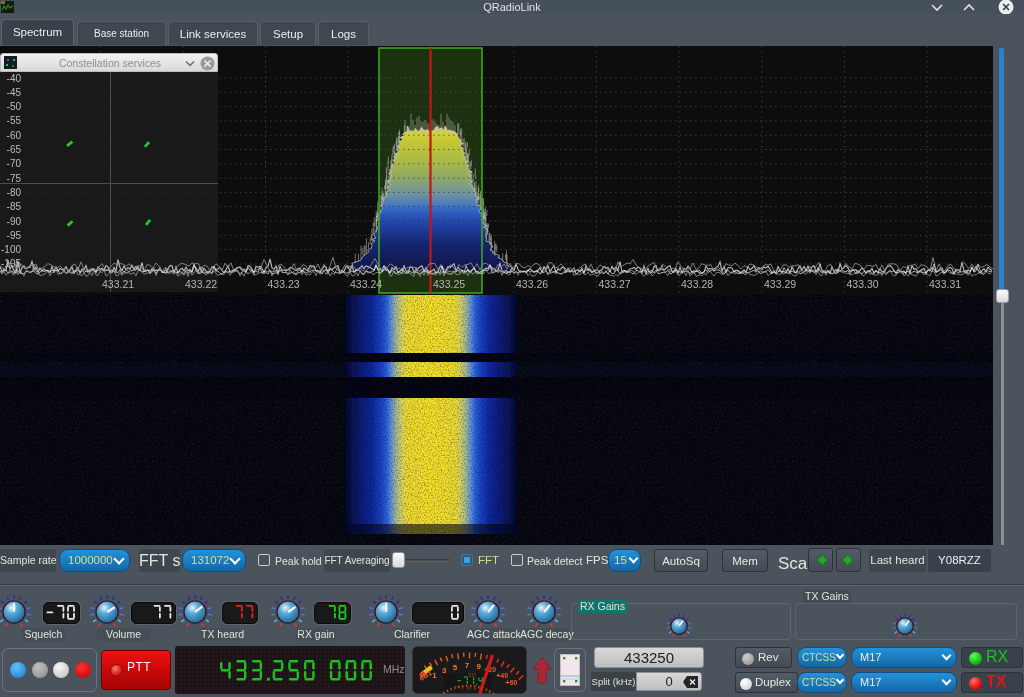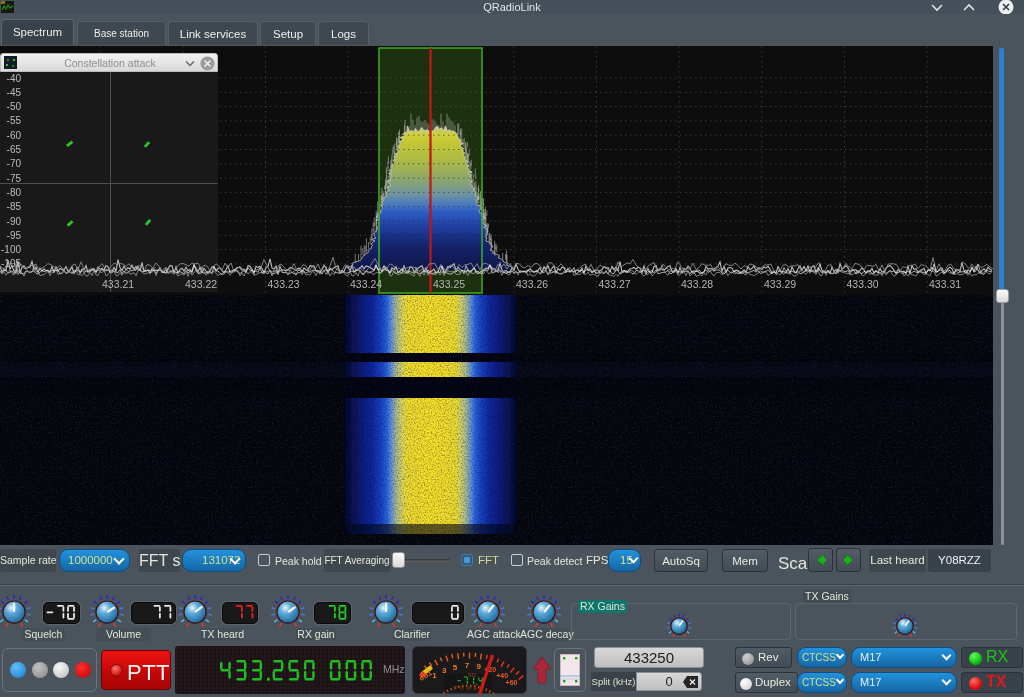--- a/index.html
+++ b/index.html
@@ -98,21 +98,21 @@
   </svg>
 <div class="abs" style="left:0;top:53px;width:218px;height:239px">
 <div class="abs" style="left:0;top:0;width:218px;height:19px;background:linear-gradient(#f2f2f2,#d9d9d9);border-radius:3px 3px 0 0;border:1px solid #bcbcbc">
 <svg class="abs" style="left:3px;top:2px" width="13" height="13">
         <rect width="13" height="13" fill="#141c2a"></rect>
         <rect x="2" y="8" width="2" height="2" fill="#28c828"></rect>
         <rect x="9" y="3" width="2" height="2" fill="#28c828"></rect>
         <rect x="3" y="3" width="2" height="2" fill="#1a8a1a"></rect>
         <rect x="8" y="9" width="2" height="2" fill="#1a8a1a"></rect>
       </svg>
-<div class="abs" style="left:0;top:0;width:218px;text-align:center;font-size:10.5px;line-height:18px;color:#8f8f8f">Constellation attack</div>
+<div class="abs" style="left:0;top:0;width:218px;text-align:center;font-size:10.5px;line-height:18px;color:#8f8f8f">Constellation services</div>
 <svg class="abs" style="left:183px;top:6px" width="12" height="8">
         <path d="M2 1.5 L6 5.5 L10 1.5" stroke="#6a6a6a" stroke-width="1.5" fill="none"></path>
       </svg>
 <svg class="abs" style="left:199px;top:2px" width="15" height="15">
         <circle cx="7.5" cy="7.5" r="7" fill="#9b9b9b"></circle>
         <path d="M4.5 4.5 L10.5 10.5 M10.5 4.5 L4.5 10.5" stroke="#f0f0f0" stroke-width="1.6"></path>
       </svg>
 </div>
 <div class="abs" style="left:0;top:19px;width:218px;height:220px;background:rgba(28,28,28,0.84)">
 <div class="abs" style="left:110px;top:0;width:1px;height:220px;background:#4e4e4e"></div>
@@ -214,34 +214,34 @@
     </g>
   </svg>
 <div class="abs" style="left:999px;top:48px;width:5px;height:242px;background:#2d7fd0;border-radius:2px"></div>
 <div class="abs" style="left:1000.5px;top:302px;width:3px;height:243px;background:#8a9096;border-radius:1px"></div>
 <div class="abs" style="left:996px;top:289px;width:13px;height:14px;background:linear-gradient(#fdfdfd,#d8d8d8);border:1px solid #9aa0a6;border-radius:3px"></div>
 
 <div class="abs" style="left:0;top:545px;width:812px;height:39px;background:#4b545c">
     <div class="lbox abs" style="left:0px;top:4px;width:56px;height:23px;font-size:10.5px;line-height:23px">Sample rate</div>
     <div class="blue abs" style="left:59px;top:4px;width:71px;height:23px;font-size:11.5px;line-height:21px;padding-left:8px">1000000<span class="chev"></span></div>
     <div class="lbox abs" style="left:139px;top:4px;width:41px;height:23px;font-size:16px;line-height:23px">FFT size</div>
-    <div class="blue abs" style="left:182px;top:4px;width:64px;height:23px;font-size:11.5px;line-height:21px;padding-left:19px">131072<span class="chev"></span></div>
+    <div class="blue abs" style="left:182px;top:4px;width:64px;height:23px;font-size:11.5px;line-height:21px;padding-left:8px">131072<span class="chev"></span></div>
     <div class="abs" style="left:258px;top:9px;width:12px;height:12px;border:1.4px solid #c8cdd2;border-radius:2px;background:#4b545c"></div>
     <div class="abs" style="left:275px;top:10px;font-size:10.5px;color:#e4e6da;white-space:nowrap">Peak hold</div>
     <div class="lbox abs" style="left:324px;top:4px;width:66px;height:23px;font-size:10px;line-height:23px">FFT Averaging</div>
     <div class="abs" style="left:394px;top:14px;width:56px;height:3px;background:linear-gradient(#303030,#6a6a6a);border-radius:2px"></div>
     <div class="abs" style="left:392px;top:7px;width:13px;height:16px;background:linear-gradient(#fcfcfc,#dadada);border:1px solid #909090;border-radius:3px"></div>
     <div class="abs" style="left:461px;top:9px;width:12px;height:12px;border:1.4px solid #2380c8;border-radius:2px;background:#4b545c">
       <div class="abs" style="left:1.5px;top:1.5px;width:6px;height:6px;background:#35a0e8;border-radius:1px"></div>
     </div>
     <div class="abs" style="left:478px;top:9px;font-size:11.5px;color:#d8d890">FFT</div>
     <div class="abs" style="left:511px;top:9px;width:12px;height:12px;border:1.4px solid #c8cdd2;border-radius:2px;background:#4b545c"></div>
     <div class="abs" style="left:527px;top:10px;font-size:10.5px;color:#e4e6da;white-space:nowrap">Peak detect</div>
     <div class="abs" style="left:586px;top:9px;font-size:11.5px;color:#e4e6da">FPS</div>
-    <div class="blue abs" style="left:608px;top:4px;width:33px;height:23px;font-size:11.5px;line-height:21px;padding-left:11px">15<span class="chev" style="right:3px;width:7px;height:7px"></span></div>
+    <div class="blue abs" style="left:608px;top:4px;width:33px;height:23px;font-size:11.5px;line-height:21px;padding-left:5px">15<span class="chev" style="right:3px;width:7px;height:7px"></span></div>
     <div class="btn abs" style="left:654px;top:4px;width:54px;height:23px;font-size:11.5px;line-height:22px">AutoSq</div>
     <div class="btn abs" style="left:722px;top:4px;width:46px;height:23px;font-size:11.5px;line-height:22px">Mem</div>
     <div class="abs" style="left:778px;top:9px;font-size:17px;color:#e4e6da">Scan</div>
     <div class="btn abs" style="left:808px;top:3px;width:25px;height:24px"><svg width="23" height="22">
         <path d="M15 5 L8 11 L15 17 Z" fill="#1fae1f" stroke="#0c7a0c" stroke-width="0.8"></path>
         <rect x="14" y="9" width="3" height="4" fill="#1fae1f"></rect>
       </svg></div>
     <div class="btn abs" style="left:836px;top:3px;width:25px;height:24px"><svg width="23" height="22">
         <path d="M9 5 L16 11 L9 17 Z" fill="#1fae1f" stroke="#0c7a0c" stroke-width="0.8"></path>
         <rect x="7" y="9" width="3" height="4" fill="#1fae1f"></rect>
@@ -489,21 +489,21 @@
   </div>
 <div class="abs" style="left:0;top:646px;width:1024px;height:51px;background:#4b545c">
     <div class="abs" style="left:2px;top:2px;width:95px;height:44px;border:1px solid #6a747c;border-radius:6px">
       <div class="abs" style="left:7.0px;top:13px;width:16px;height:16px;border-radius:50%;background:radial-gradient(circle at 38% 32%, #60c0ff, #1a78c8);filter:blur(0.7px)"></div>
       <div class="abs" style="left:28.5px;top:13px;width:16px;height:16px;border-radius:50%;background:radial-gradient(circle at 38% 32%, #c0c0c0, #888888);filter:blur(0.7px)"></div>
       <div class="abs" style="left:50.0px;top:13px;width:16px;height:16px;border-radius:50%;background:radial-gradient(circle at 38% 32%, #f8f8f8, #b8b8b8);filter:blur(0.7px)"></div>
       <div class="abs" style="left:71.5px;top:13px;width:16px;height:16px;border-radius:50%;background:radial-gradient(circle at 38% 32%, #ff3030, #c00000);filter:blur(0.7px)"></div>
     </div>
     <div class="abs" style="left:101px;top:4px;width:70px;height:40px;background:linear-gradient(#ee1212,#c60707 55%,#a50404);border:1px solid #700000;border-radius:4px">
 <div class="abs" style="left:8px;top:13px;width:13px;height:13px;border-radius:50%;background:radial-gradient(circle at 38% 32%,#ff7868,#d01818 65%,#981010);border:1px solid #781010"></div>
-<div class="abs" style="left:25px;top:9px;font-size:22px;color:#f8f8f8;letter-spacing:0.5px">PTT</div>
+<div class="abs" style="left:25px;top:9px;font-size:12px;color:#f8f8f8;letter-spacing:0.5px">PTT</div>
     </div>
     <div class="abs" style="left:175px;top:0px;width:230px;height:48px;background:#1d1417;border-radius:3px;
 background-image:radial-gradient(rgba(140,62,62,0.11) 0.8px, transparent 1px);background-size:4px 4px">
       <svg class="abs" style="left:45px;top:13.5px;overflow:visible" width="180" height="24">
         <polygon points="1.2,1.6 2.5,2.9 2.5,8.6 1.2,9.9 0.0,8.6 0.0,2.9" fill="#21bc21"></polygon>
         <polygon points="0.4,10.3 1.6,9.0 9.2,9.0 10.4,10.3 9.2,11.5 1.6,11.5" fill="#21bc21"></polygon>
         <polygon points="9.6,1.6 10.8,2.9 10.8,8.6 9.6,9.9 8.3,8.6 8.3,2.9" fill="#21bc21"></polygon>
         <polygon points="9.6,10.6 10.8,11.9 10.8,17.7 9.6,18.9 8.3,17.7 8.3,11.9" fill="#21bc21"></polygon>
         <polygon points="16.0,1.2 17.3,0.0 24.8,0.0 26.1,1.2 24.8,2.5 17.3,2.5" fill="#21bc21"></polygon>
         <polygon points="25.2,1.6 26.5,2.9 26.5,8.6 25.2,9.9 24.0,8.6 24.0,2.9" fill="#21bc21"></polygon>

